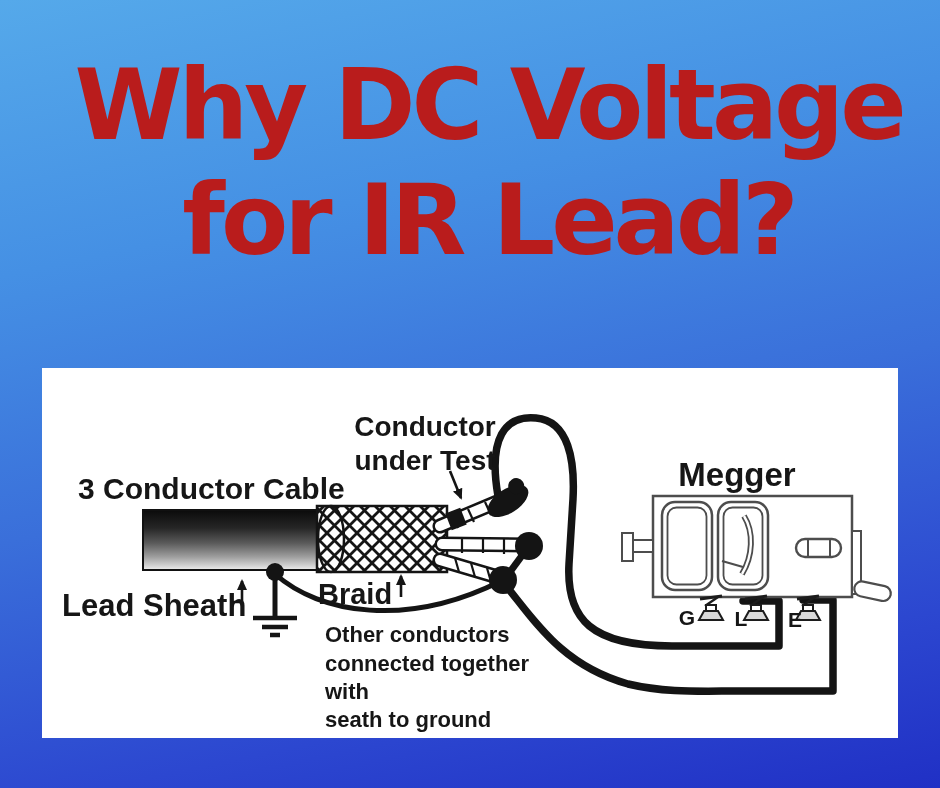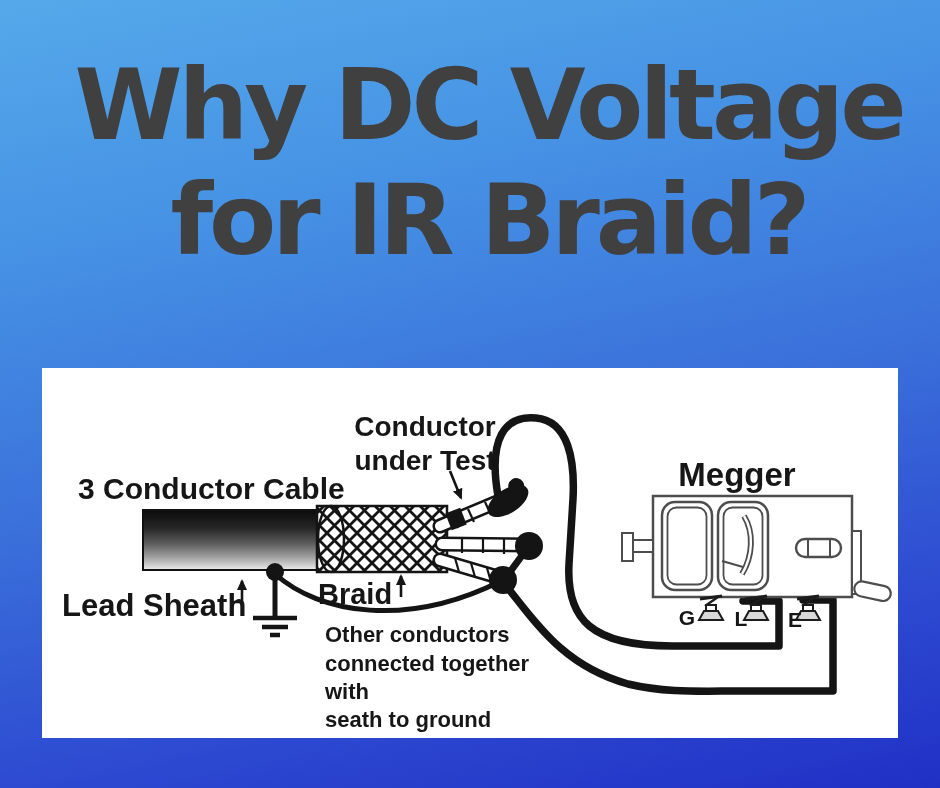--- a/index.html
+++ b/index.html
@@ -3,21 +3,21 @@
 <meta charset="utf-8">
 <style>
   html,body{margin:0;padding:0;}
   body{
     width:940px;height:788px;overflow:hidden;position:relative;
     background:linear-gradient(168deg,#55a9ea 0%,#4590e4 28%,#3a6fda 55%,#2c47d0 82%,#2030c5 100%);
     font-family:"Liberation Sans",sans-serif;
   }
   .title{
     position:absolute;top:48px;left:0;right:0;
-    text-align:center;color:#404040;
+    text-align:center;color:#b91c1c;
     font-family:"DejaVu Sans",sans-serif;
     font-weight:bold;font-size:98px;line-height:1.17;letter-spacing:-4px;padding-left:37px;
   }
   .panel{
     position:absolute;left:42px;top:368px;width:856px;height:370px;
     background:#ffffff;
   }
   .panel svg{display:block;width:856px;height:370px;}
   .dlabel{
     font-family:"Liberation Sans",sans-serif;
@@ -27,21 +27,21 @@
   .fs29{font-size:29px}.fs28{font-size:28px}.fs22{font-size:22px}.fs21{font-size:21px}
   .mid{text-anchor:middle}
   .ink{stroke:#141414;fill:none}
   .gray{stroke:#4d4d4d;fill:#ffffff}
 </style>
 </head>
 <body>
 
 <header class="title">
   <div>Why DC Voltage</div>
-  <div>for IR Braid?</div>
+  <div>for IR Lead?</div>
 </header>
 
 <section class="panel">
   <svg viewBox="0 0 856 370" xmlns="http://www.w3.org/2000/svg">
     <defs>
       <linearGradient id="cableGrad" x1="0" y1="0" x2="0" y2="1">
         <stop offset="0" stop-color="#0b0b0b"></stop>
         <stop offset="0.3" stop-color="#262626"></stop>
         <stop offset="0.55" stop-color="#5a5a5a"></stop>
         <stop offset="0.78" stop-color="#9e9e9e"></stop>

